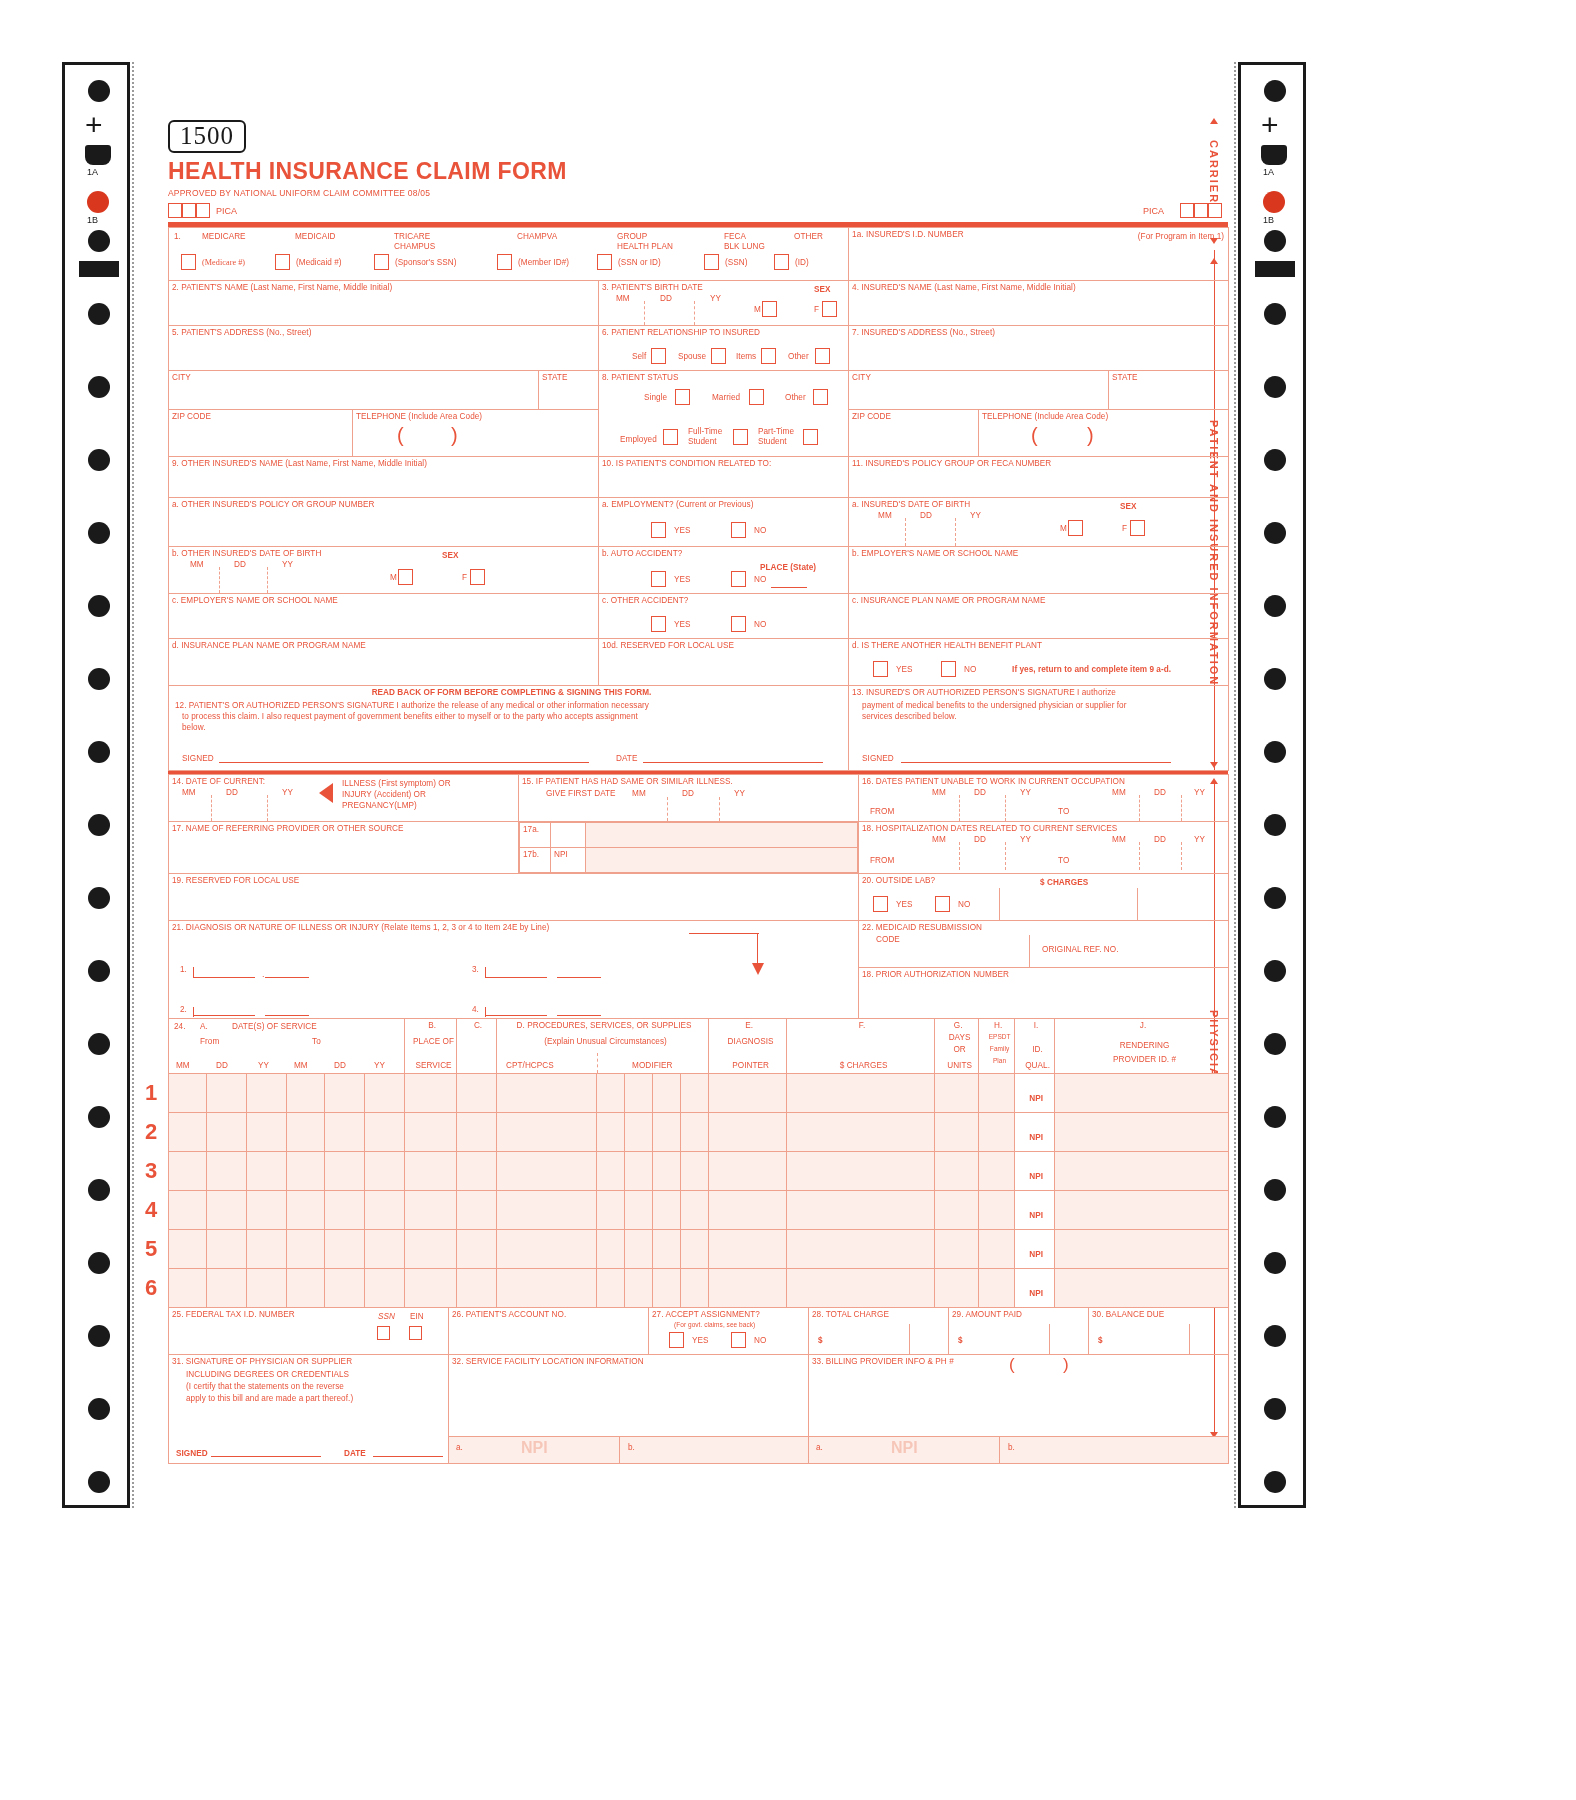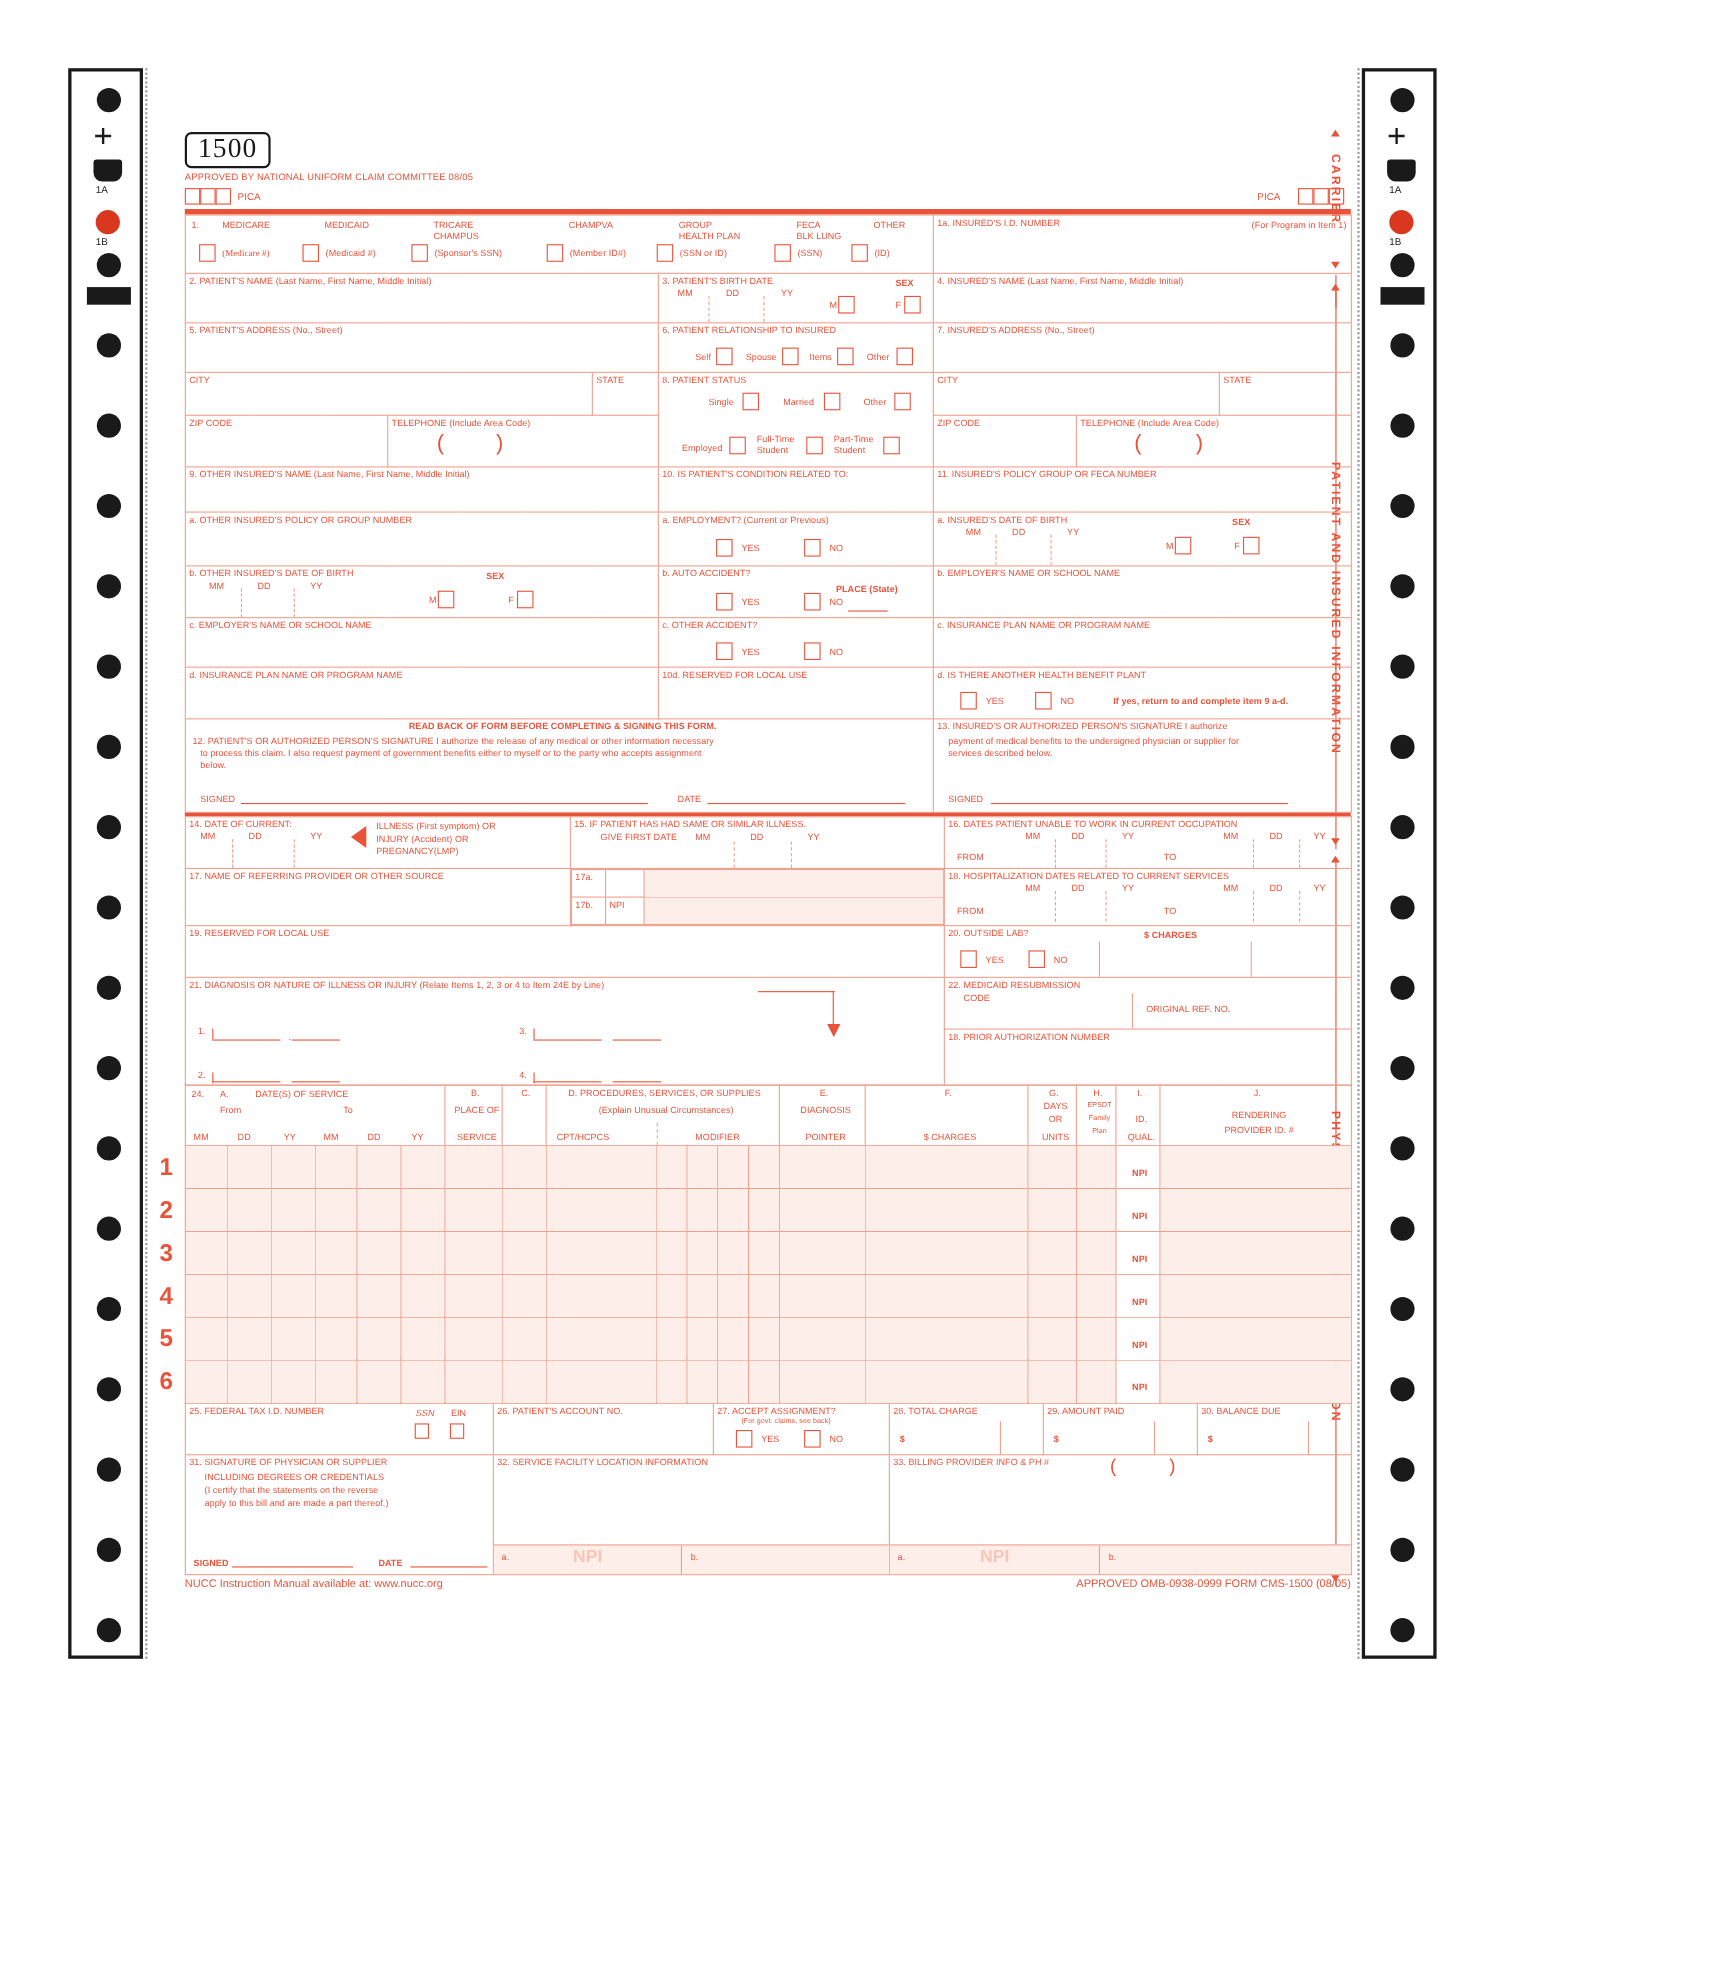--- a/index.html
+++ b/index.html
@@ -136,20 +136,21 @@
   <div class="arrowhead-dn" style="left:1210px;top:762px;"></div>
 
   <div class="side" style="left:1208px;top:1010px;height:340px;">PHYSICIAN OR SUPPLIER INFORMATION</div>
   <div class="arrow-v" style="left:1214px;top:782px;height:660px;"></div>
   <div class="arrowhead-up" style="left:1210px;top:778px;"></div>
   <div class="arrowhead-dn" style="left:1210px;top:1432px;"></div>
 
   <div class="form">
 
     <div class="hdr1500">1500</div>
+    <div class="title">HEALTH INSURANCE CLAIM FORM</div>
     <div class="approved">APPROVED BY NATIONAL UNIFORM CLAIM COMMITTEE 08/05</div>
 
     <div class="picarow">
       <div class="picabox" style="left:0px;"></div>
       <div class="picabox" style="left:14px;"></div>
       <div class="picabox" style="left:28px;"></div>
       <div class="picatxt" style="left:48px;">PICA</div>
       <div class="picatxt" style="left:975px;">PICA</div>
       <div class="picabox" style="left:1012px;"></div>
       <div class="picabox" style="left:1026px;"></div>
@@ -986,19 +987,15 @@
               <span style="position:absolute;left:82px;top:2px;font-size:16px;font-weight:bold;color:#f6c7b9;">NPI</span>
               <div style="position:absolute;left:190px;top:0;bottom:0;border-left:1px solid #f0a18e;"></div>
               <span class="lbl" style="position:absolute;left:196px;top:4px;">b.</span>
             </div>
           </div>
         </td>
       </tr>
     </tbody>
       </table>
 
-    <div class="footer">
-      <span>NUCC Instruction Manual available at: www.nucc.org</span>
-      <span>APPROVED OMB-0938-0999 FORM CMS-1500 (08/05)</span>
-    </div>
 
   </div>
 </div>
 
 </body></html>

